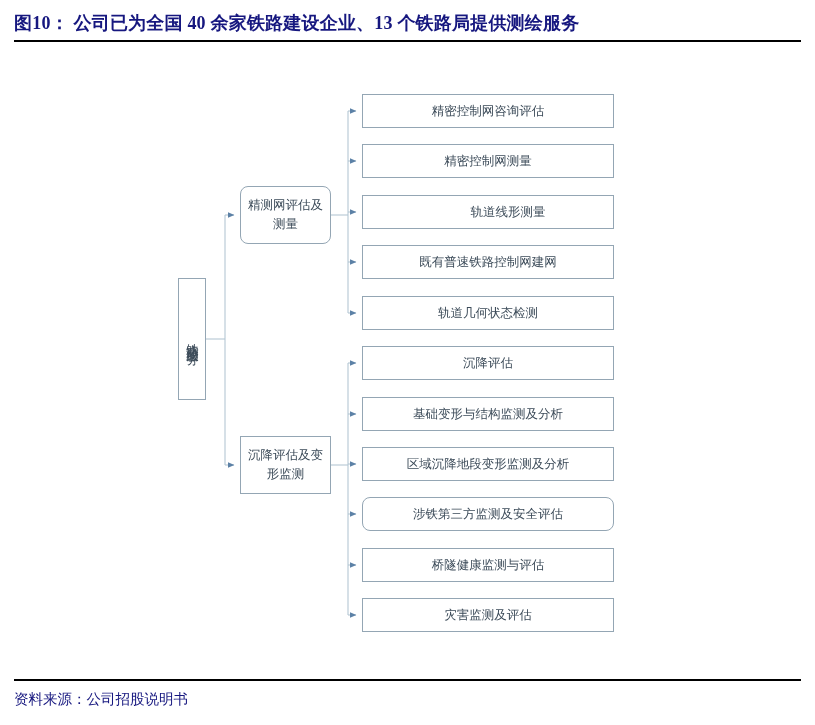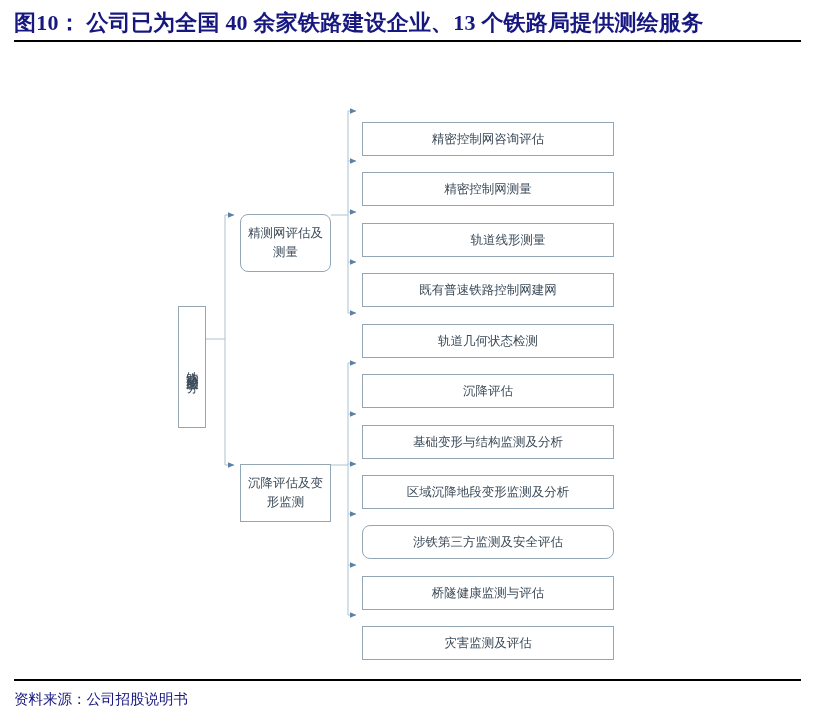--- a/index.html
+++ b/index.html
@@ -19,21 +19,21 @@
   #figure-header {
     position: absolute;
     left: 14px;
     top: 8px;
     width: 787px;
     height: 34px;
   }
   #figure-title {
     font-family: "Liberation Serif", "DejaVu Serif", serif;
     font-weight: bold;
-    font-size: 22px;
+    font-size: 18px;
     color: #16177f;
     letter-spacing: 0.2px;
     white-space: nowrap;
     line-height: 30px;
   }
   #header-rule {
     position: absolute;
     left: 14px;
     top: 40px;
     width: 787px;
@@ -83,21 +83,20 @@
     box-sizing: border-box;
     background: #ffffff;
     border: 1px solid #94a6b4;
     color: #3b4a58;
     font-size: 12.5px;
     display: flex;
     align-items: center;
     justify-content: center;
     text-align: center;
     line-height: 1.5;
-    margin-top: 28px;
   }
   .node.leaf {
     width: 252px;
     height: 34px;
     left: 362px;
   }
   .node.branch {
     width: 91px;
     height: 58px;
     left: 240px;

